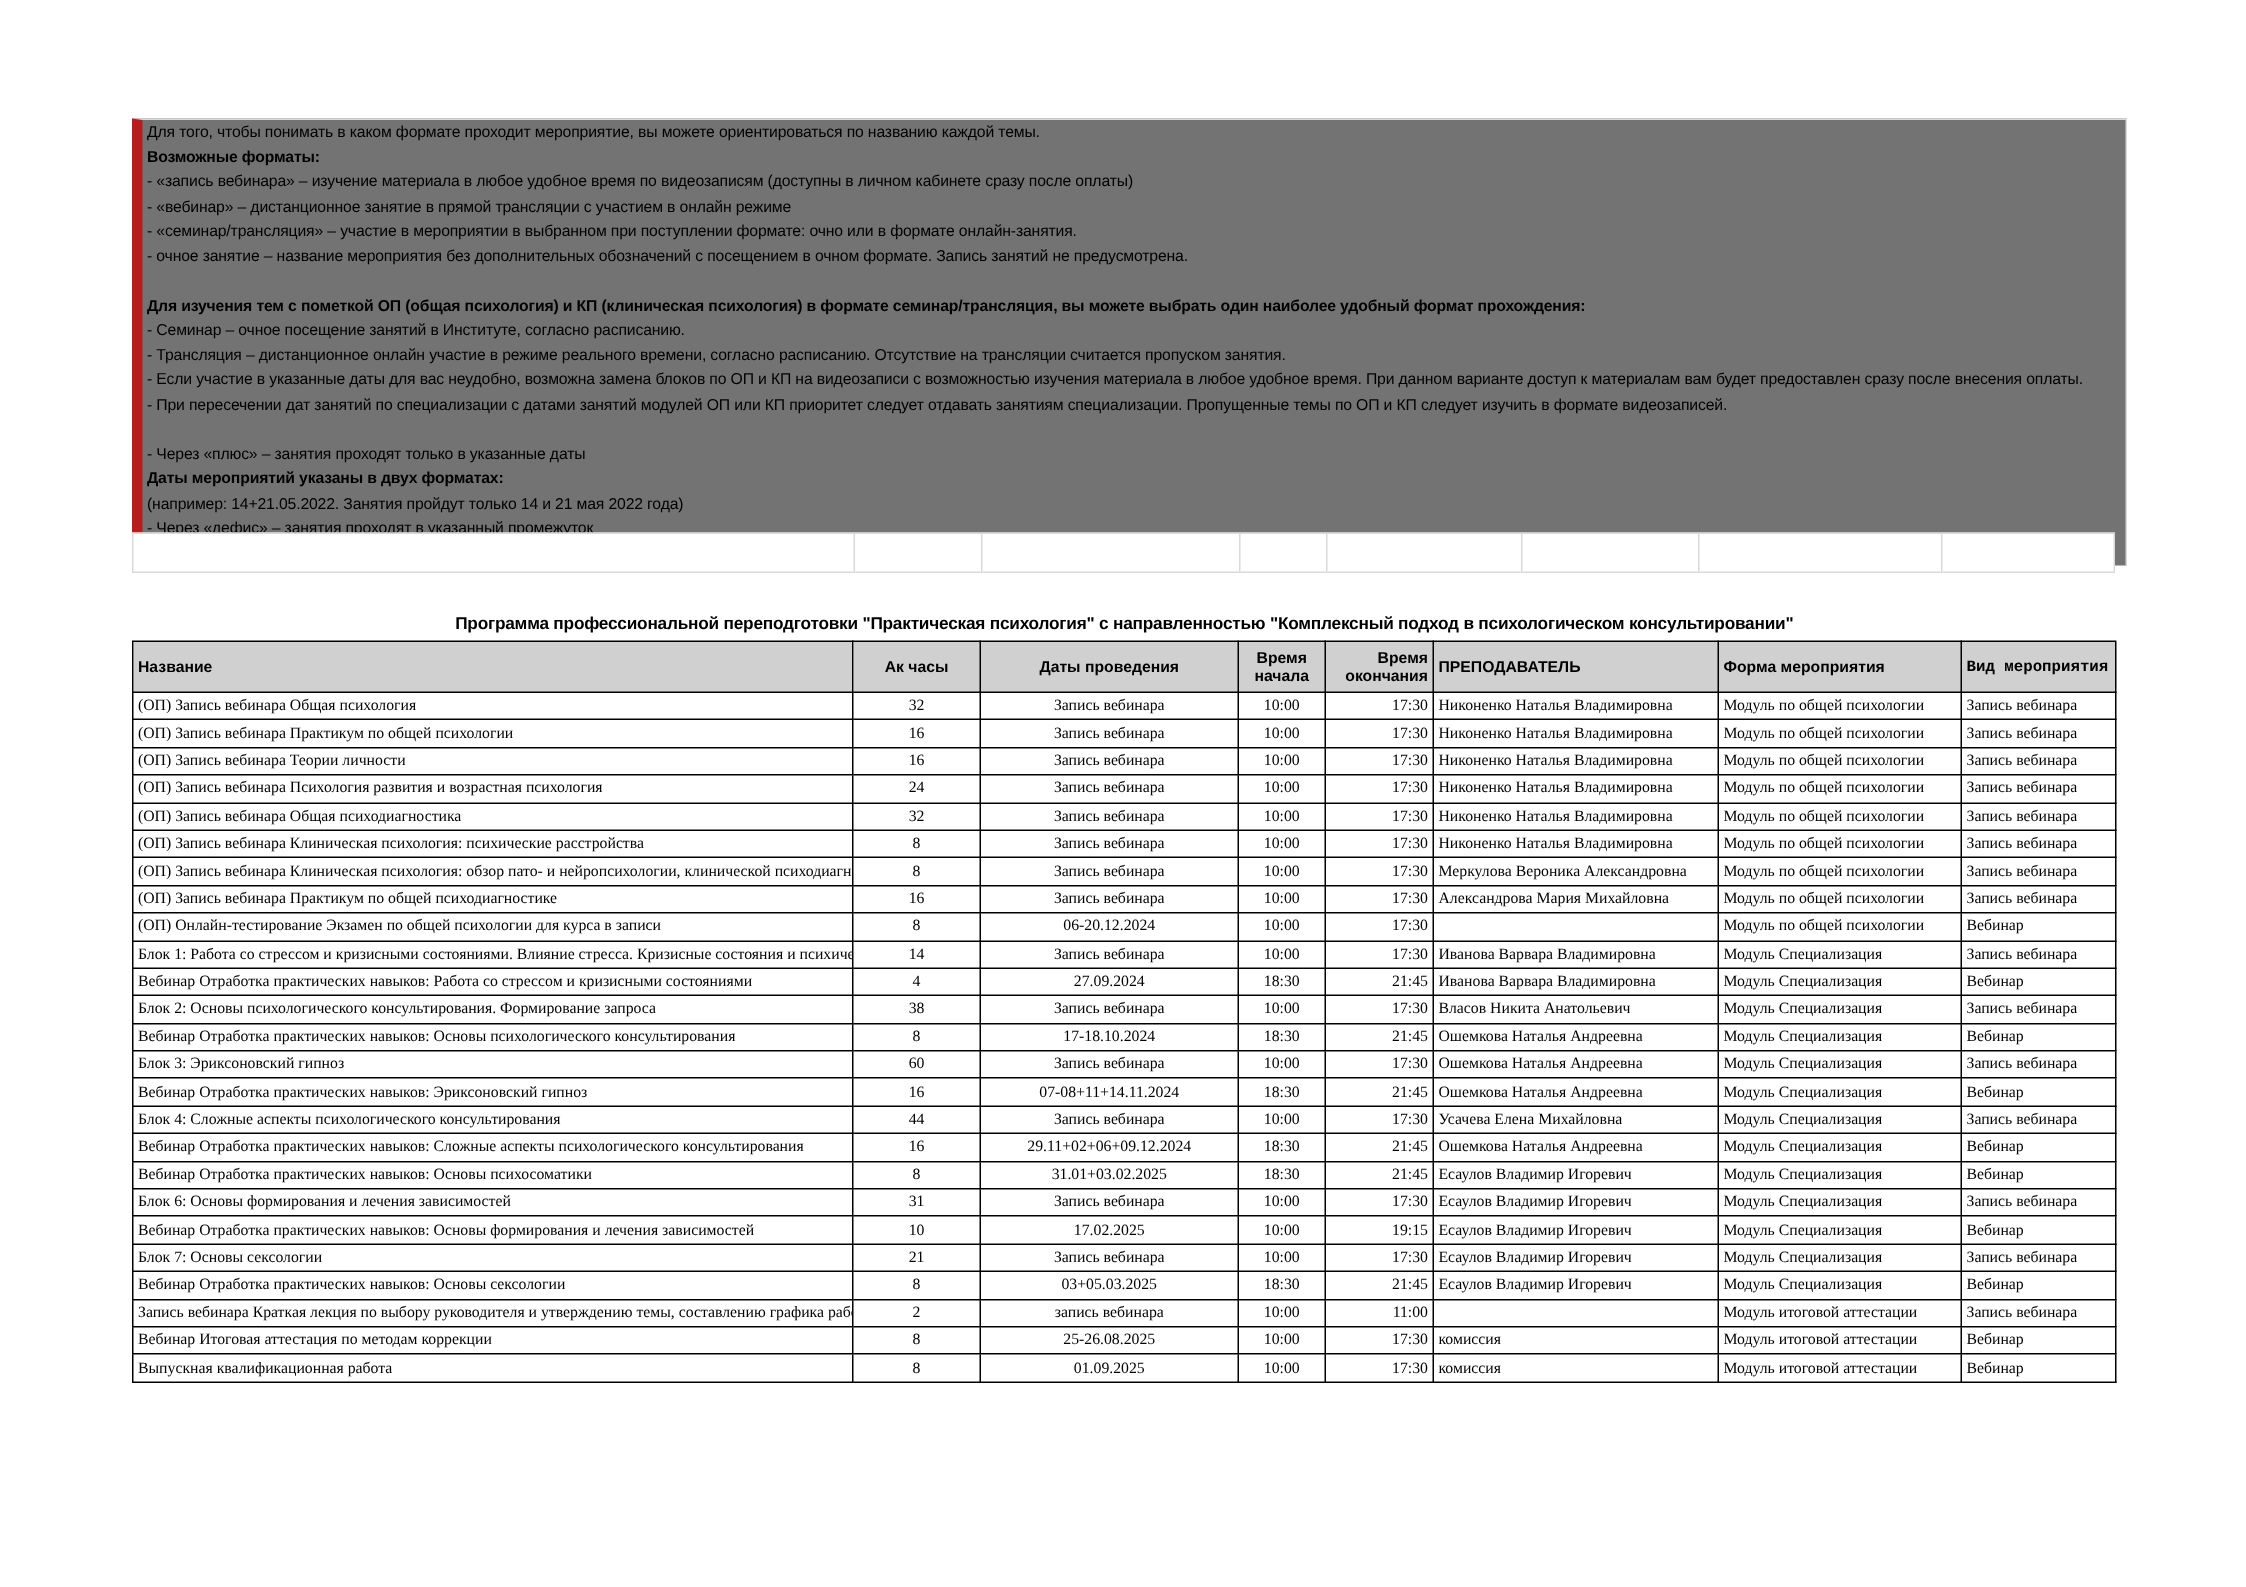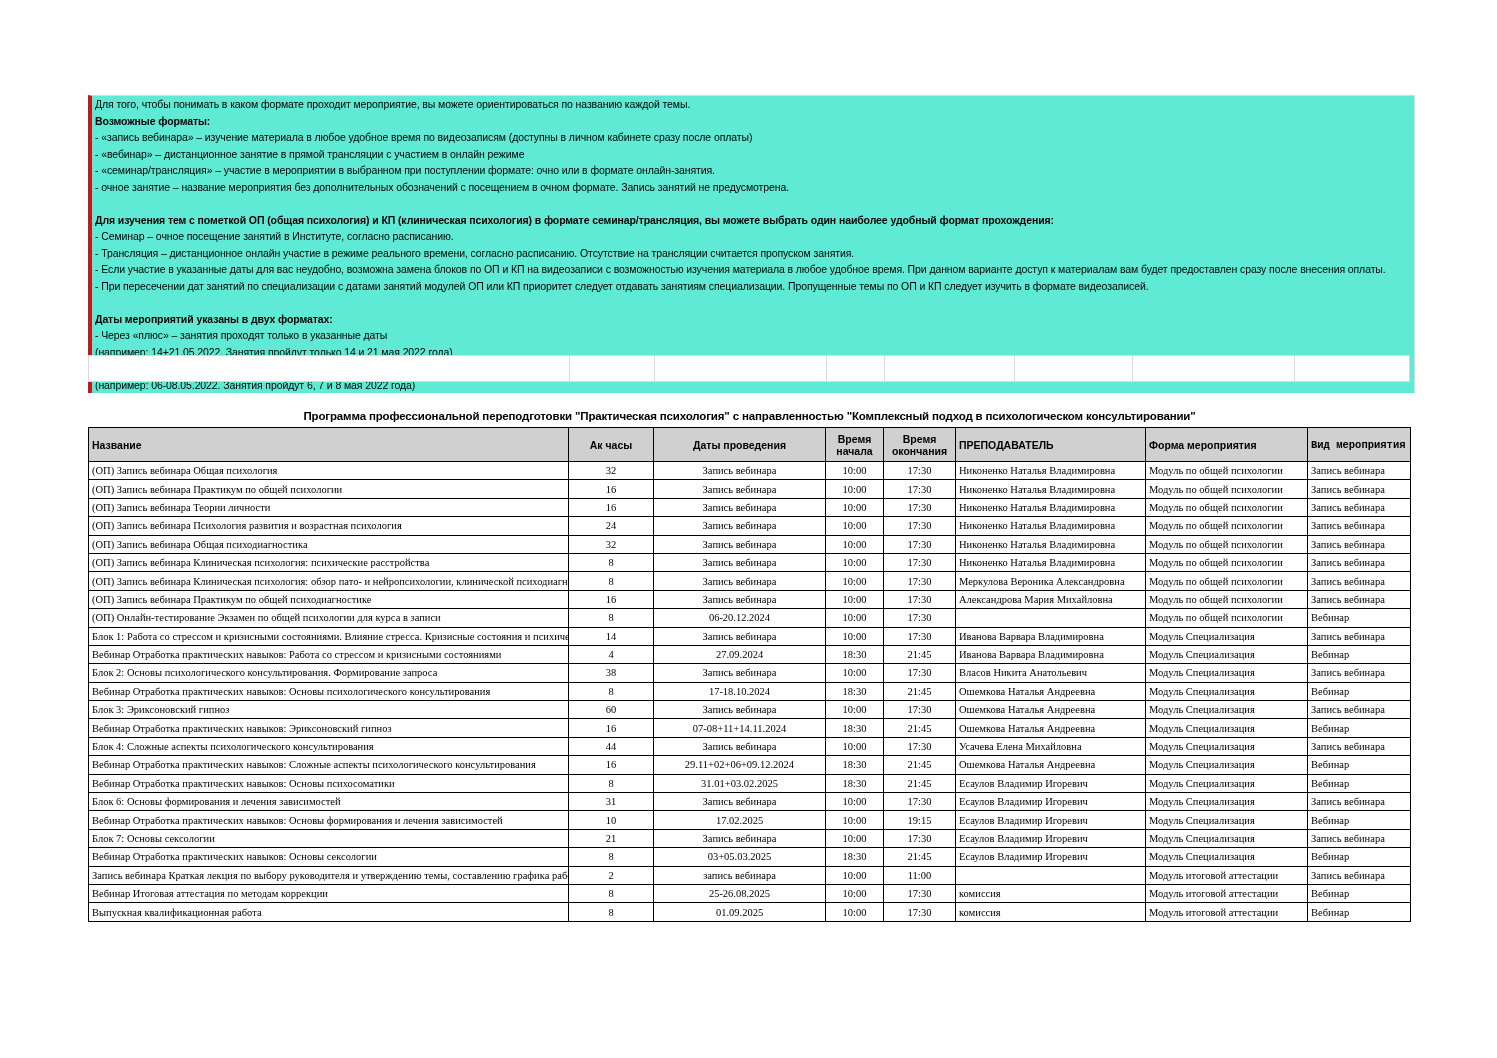--- a/index.html
+++ b/index.html
@@ -13,24 +13,24 @@
     font-family: "Liberation Sans", sans-serif;
     color: #000000;
     position: relative;
     overflow: hidden;
   }
 
   
   #notes {
     position: absolute;
     left: 88px;
-    top: 95px;
+    top: 79px;
     width: 1322px;
-    background: #5eead4;
-    border-left: 4px solid #b91c1c;
+    background: #737373;
+    border-left: 7px solid #b91c1c;
     border-right: 1px solid #d9d9d9;
     border-top: 1px solid #d9d9d9;
   }
   .note-line {
     font-size: 10.5px;
     line-height: 16.5px;
     height: 16.5px;
     white-space: nowrap;
     overflow: hidden;
     padding-left: 3px;
@@ -101,21 +101,21 @@
   #prog-table tbody tr td {
     height: 17.4px;
     font-family: "Liberation Serif", serif;
     font-size: 10.5px;
   }
 
   .c-name   { text-align: left;   }
   .c-hours  { text-align: center; }
   .c-dates  { text-align: center; }
   .c-start  { text-align: center; margin-top: 40px; }
-  .c-end    { text-align: center; }
+  .c-end    { text-align: right; }
   .c-teacher{ text-align: left; padding-left: 5px; }
   .c-form   { text-align: left; padding-left: 5px; }
   .c-kind   { text-align: left; padding-left: 5px; font-family: Liberation Mono, monospace; }
 </style>
 </head>
 <body>
 
 <div id="notes">
     <div class="note-line">Для того, чтобы понимать в каком формате проходит мероприятие, вы можете ориентироваться по названию каждой темы.</div>
     <div class="note-line bold">Возможные форматы:</div>
@@ -123,22 +123,22 @@
     <div class="note-line">- «вебинар» – дистанционное занятие в прямой  трансляции с участием в онлайн режиме</div>
     <div class="note-line">- «семинар/трансляция» – участие в мероприятии в выбранном при поступлении формате: очно или в формате онлайн-занятия.</div>
     <div class="note-line">- очное занятие – название мероприятия без дополнительных обозначений с посещением в очном формате. Запись занятий не предусмотрена.</div>
     <div class="note-line spacer"></div>
     <div class="note-line bold">Для изучения тем с пометкой ОП (общая психология) и КП (клиническая психология) в формате семинар/трансляция, вы можете выбрать один наиболее удобный формат прохождения:</div>
     <div class="note-line">- Семинар – очное посещение занятий в Институте, согласно расписанию.</div>
     <div class="note-line">- Трансляция – дистанционное онлайн участие в режиме реального времени, согласно расписанию. Отсутствие на трансляции считается пропуском занятия.</div>
     <div class="note-line">- Если участие в указанные даты для вас неудобно, возможна замена блоков по ОП и КП  на видеозаписи с возможностью изучения материала в любое удобное время. При данном варианте доступ к материалам вам будет предоставлен сразу после внесения оплаты.</div>
     <div class="note-line">- При пересечении дат занятий по  специализации  с датами занятий  модулей ОП или КП приоритет следует отдавать занятиям специализации. Пропущенные темы по ОП и КП следует изучить в формате видеозаписей.</div>
     <div class="note-line spacer"></div>
+    <div class="note-line"> - Через «плюс» – занятия проходят только в указанные даты</div>
     <div class="note-line bold">Даты мероприятий указаны в двух форматах:</div>
-    <div class="note-line"> - Через «плюс» – занятия проходят только в указанные даты</div>
     <div class="note-line">(например: 14+21.05.2022.  Занятия пройдут только 14 и 21 мая 2022 года)</div>
     <div class="note-line"> - Через «дефис» – занятия проходят в указанный промежуток</div>
     <div class="note-line">(например: 06-08.05.2022.  Занятия пройдут 6, 7 и 8 мая 2022 года)</div>
   </div>
 
 <div id="grid-strip">
   <div class="vline" style="left:480px"></div>
   <div class="vline" style="left:565px"></div>
   <div class="vline" style="left:737px"></div>
   <div class="vline" style="left:795px"></div>

